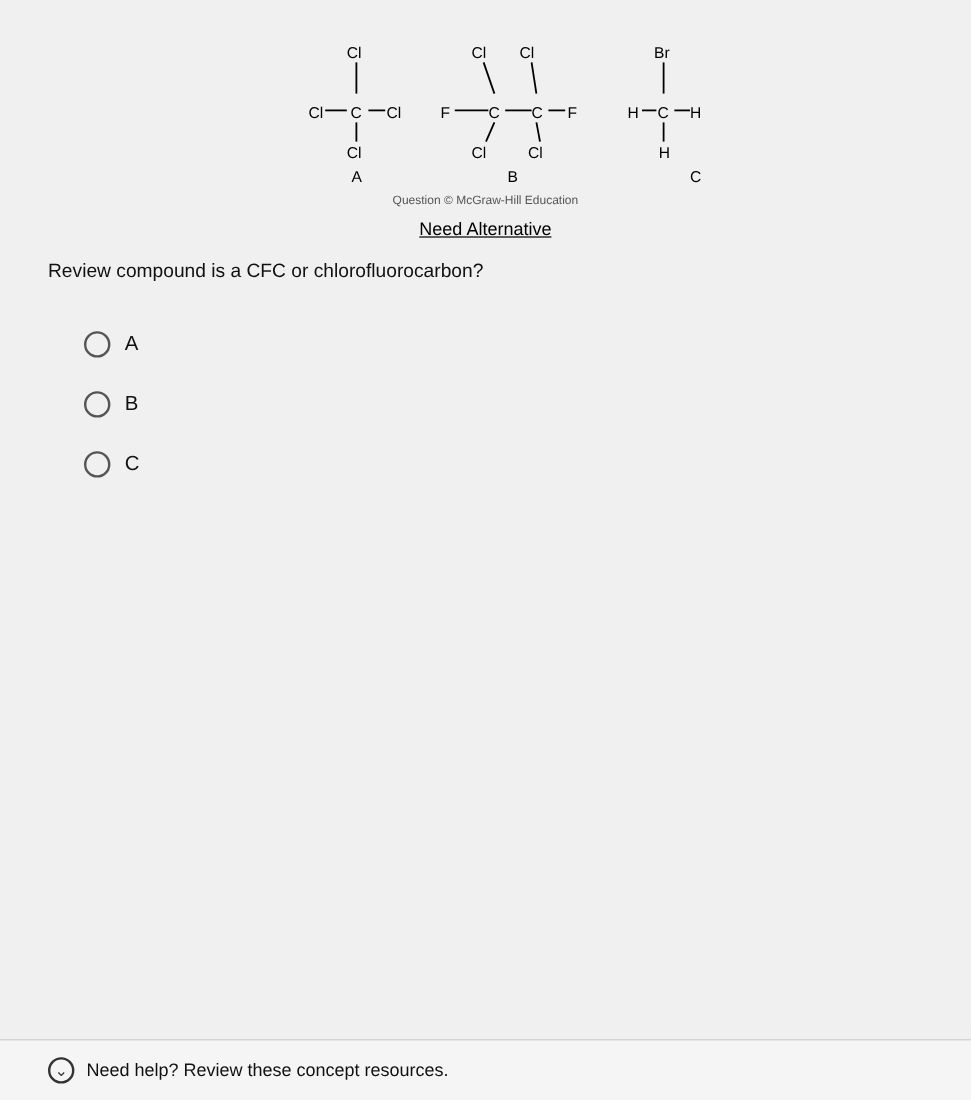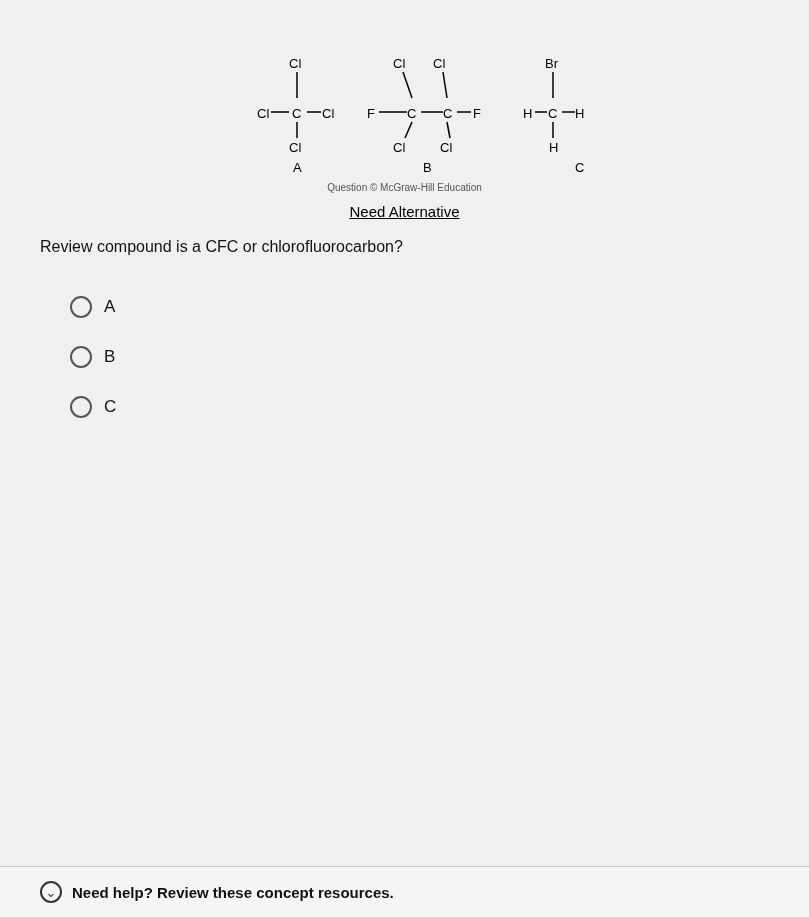--- a/index.html
+++ b/index.html
@@ -17,21 +17,20 @@
       min-height: 917px;
       background: #f0f0f0;
       display: flex;
       flex-direction: column;
       position: relative;
     }
     .content-area {
       background: #f0f0f0;
       padding: 20px 40px 20px 40px;
       flex: 1;
-      margin-top: 20px;
     }
     .molecule-section {
       display: flex;
       justify-content: center;
       align-items: flex-start;
       margin-bottom: 10px;
       padding-top: 10px;
     }
     .molecule-svg-container {
       display: flex;
@@ -109,21 +108,21 @@
       border: 2px solid #333;
       display: flex;
       align-items: center;
       justify-content: center;
       font-size: 13px;
       color: #333;
       flex-shrink: 0;
     }
     .help-text {
       font-size: 15px;
-      font-weight: bold;
+      font-weight: normal;
       color: #111;
     }
     
     .molecule-svg text {
       font-family: Arial, sans-serif;
       font-size: 13px;
     }
   </style>
 </head>
 <body>

